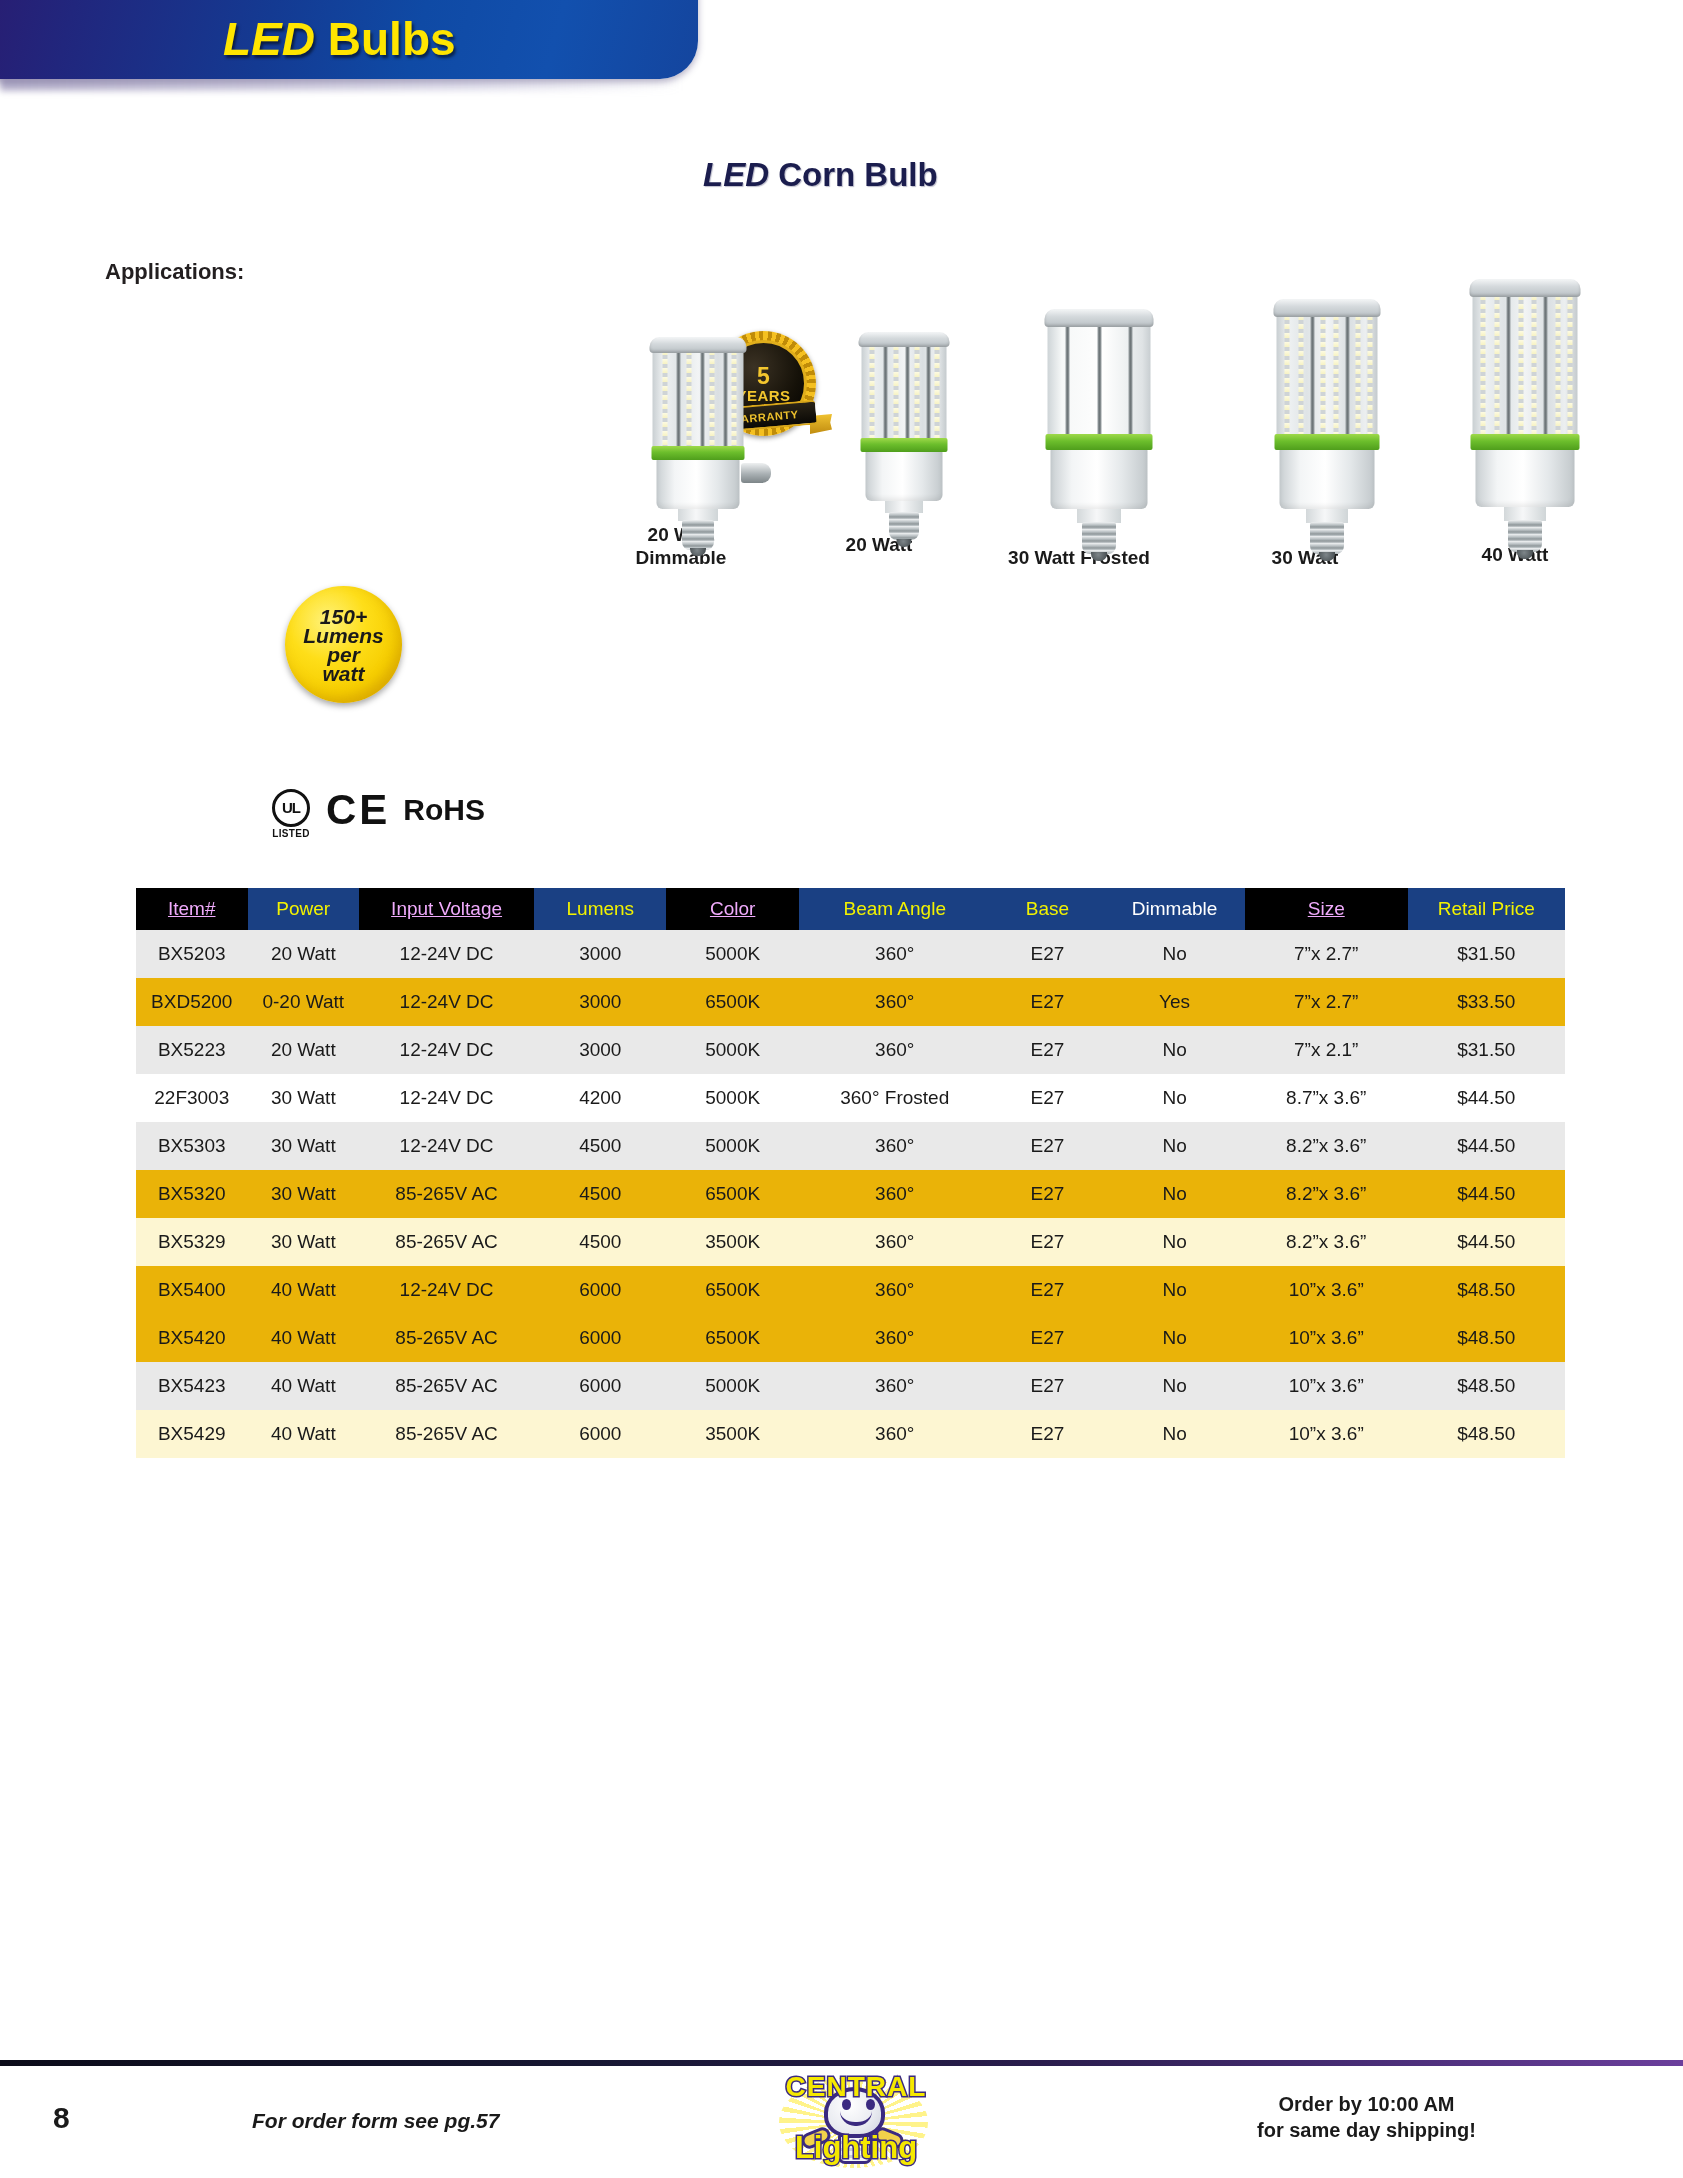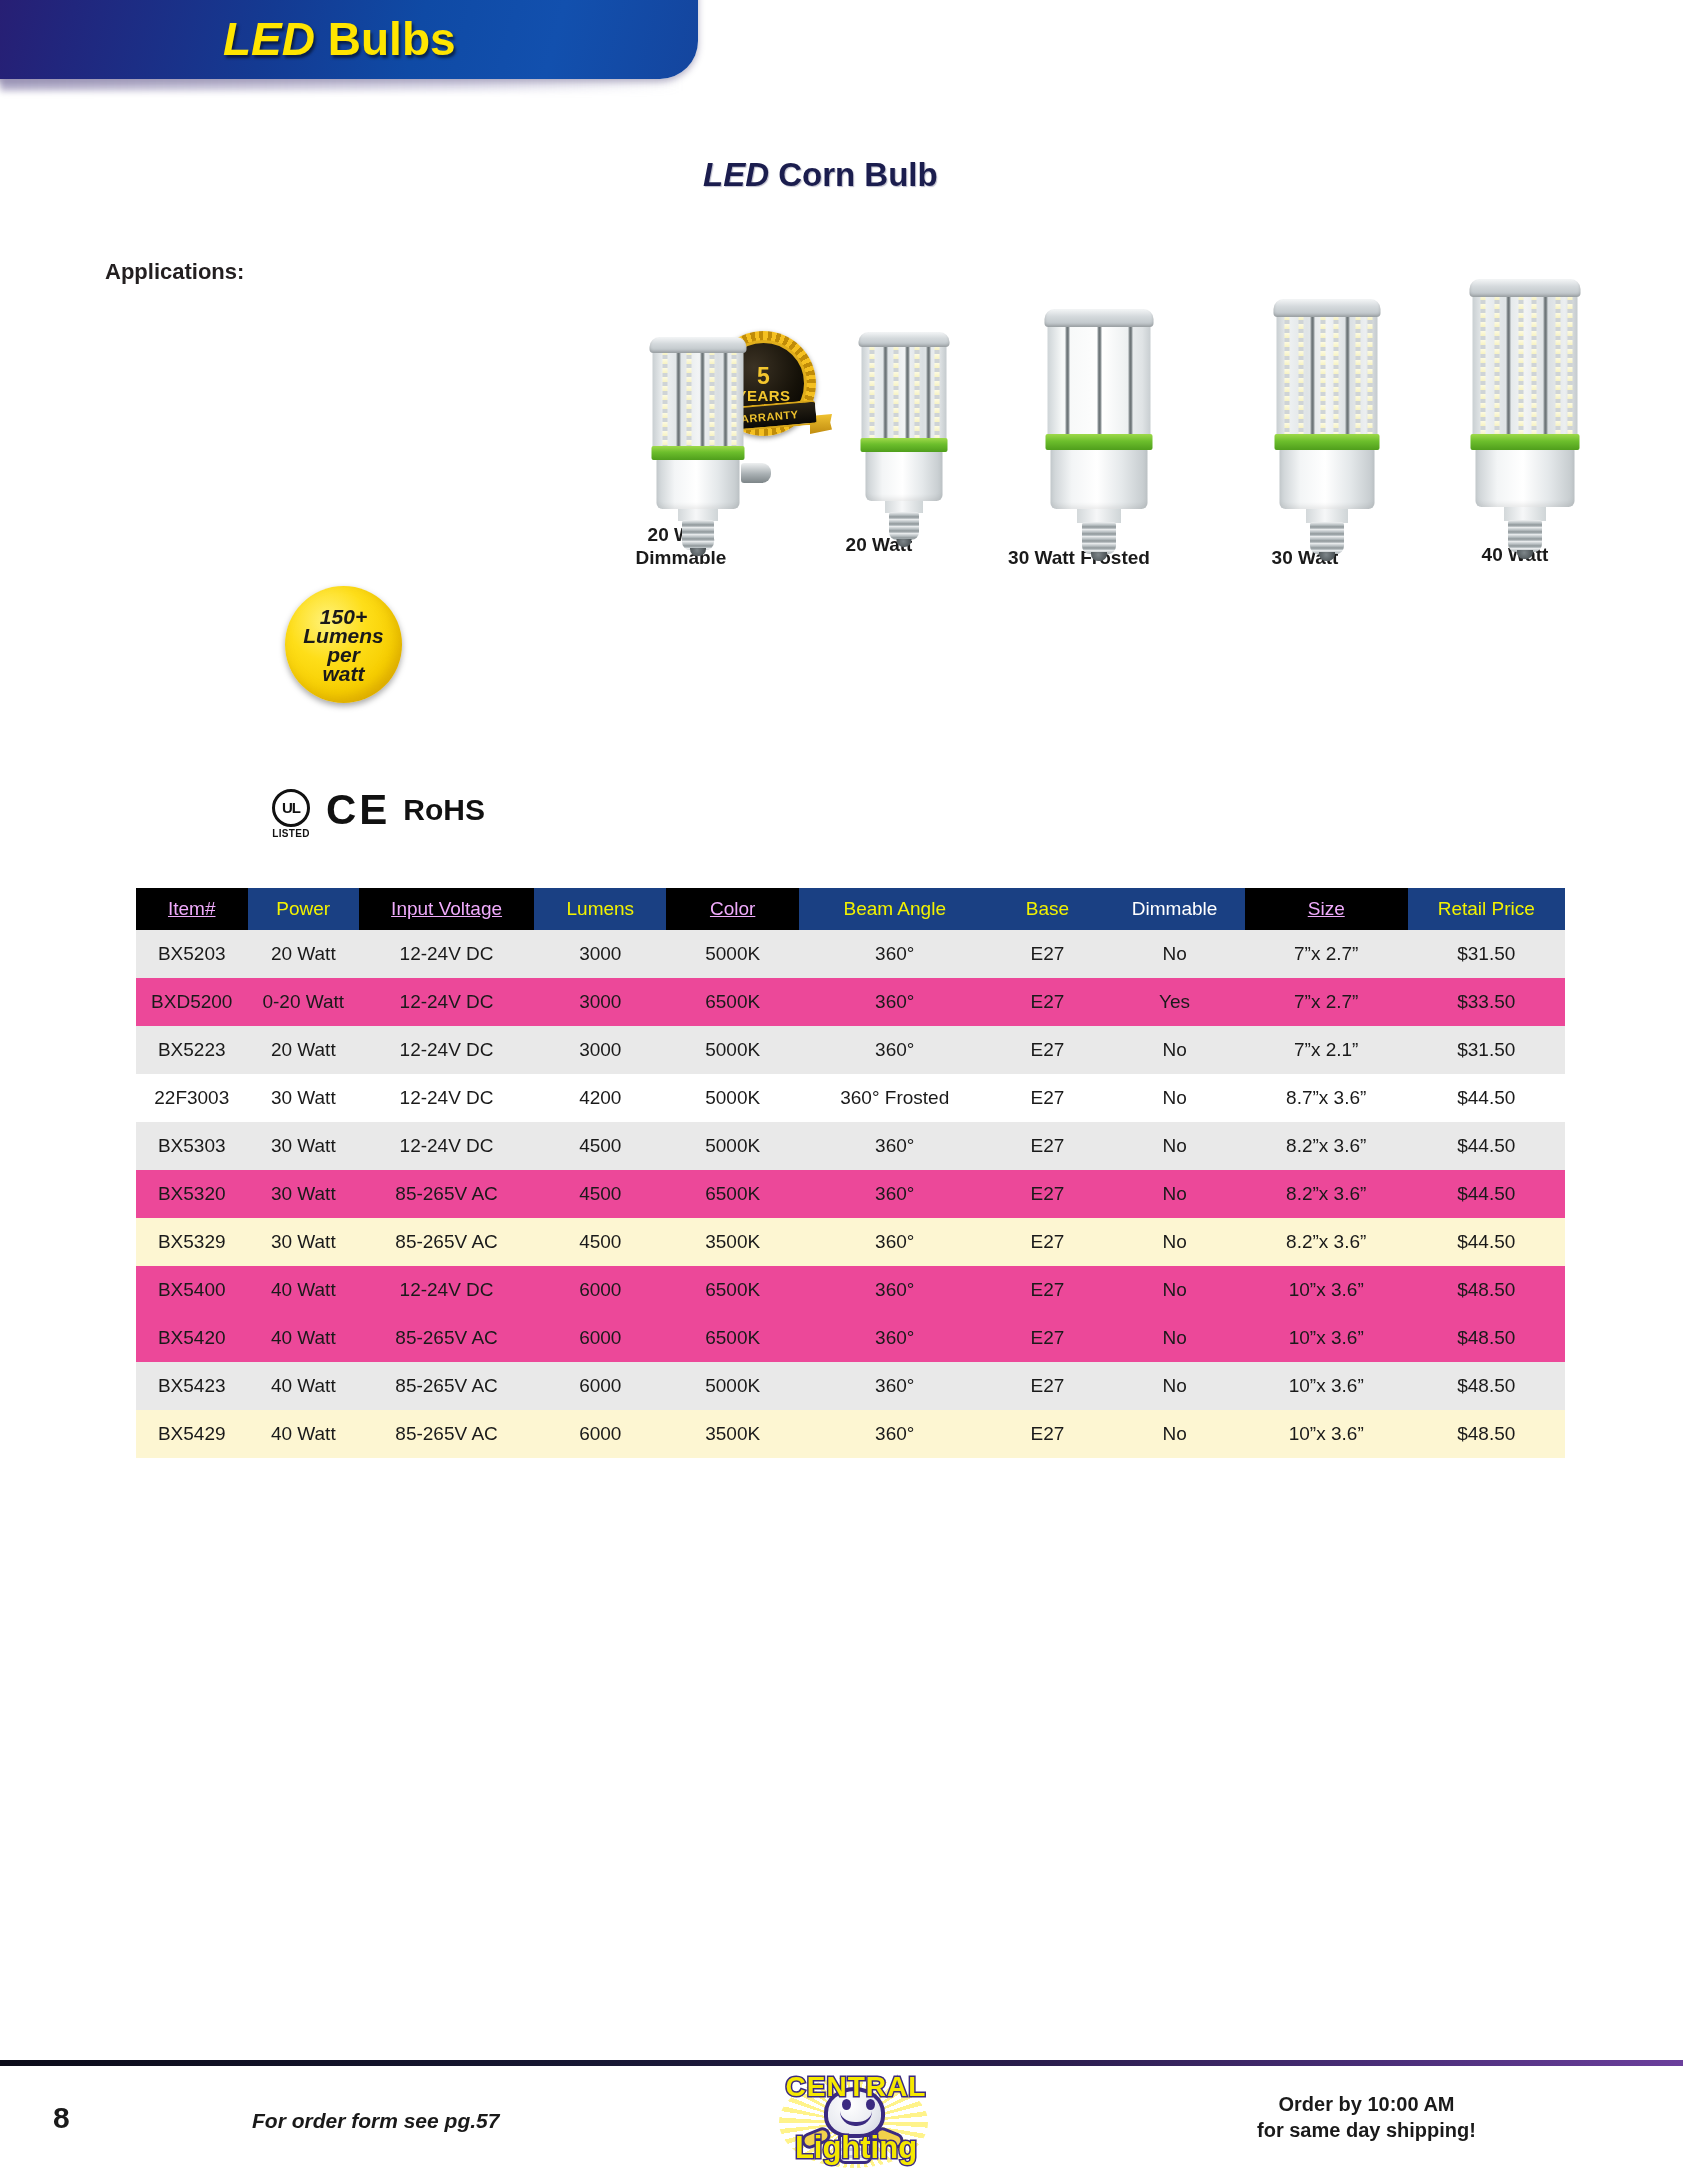--- a/index.html
+++ b/index.html
@@ -197,21 +197,21 @@
   }
   .tbl th.dark { background: #000000; color: #f0abfc; text-decoration: underline; }
   .tbl th.blue { background: #1a4083; color: #f2f200; }
   .tbl th.blue-w { background: #1a4083; color: #ffffff; }
   .tbl td {
     height: 48px; font-size: 19px; color: #1a1a1a;
     text-align: center; vertical-align: middle; padding: 0 4px;
   }
   .tbl tr.r-gray td { background: #e9e9e9; }
   .tbl tr.r-yellow td { background: #fdf6d2; }
-  .tbl tr.r-blue td { background: #ec4899; }
+  .tbl tr.r-blue td { background: #eab308; }
   .tbl tr.r-white td { background: #ffffff; }
 
   
   .foot-rule {
     position: absolute; left: 0; top: 2060px; width: 1683px; height: 6px;
     background: linear-gradient(90deg, #0c0c1a 0%, #171733 35%, #2a1d4d 62%, #4a2e78 82%, #6b3f9c 100%);
   }
   .page-num {
     position: absolute; left: 53px; top: 2101px;
     font-size: 30px; font-weight: bold; color: #1a1a1a;

